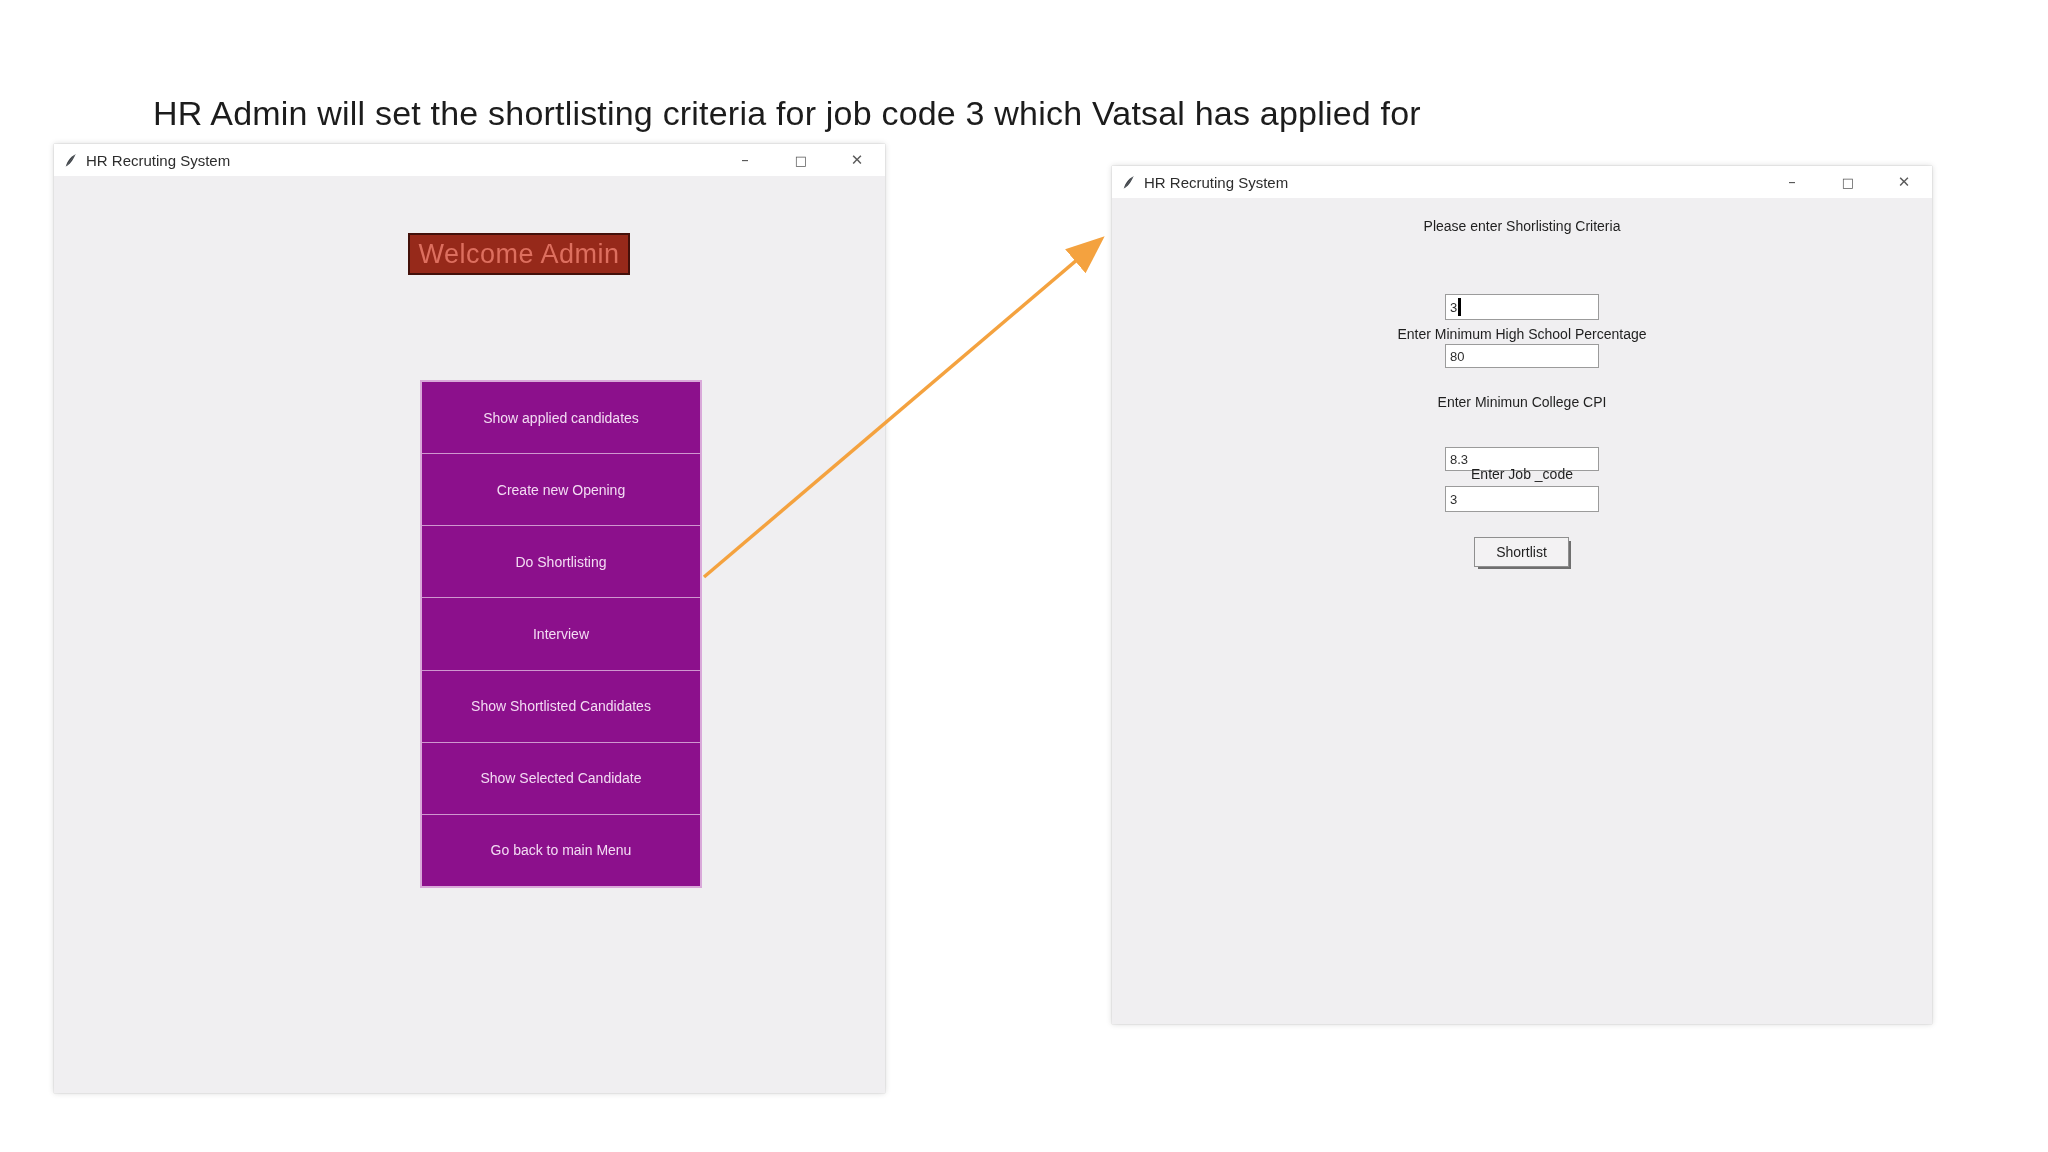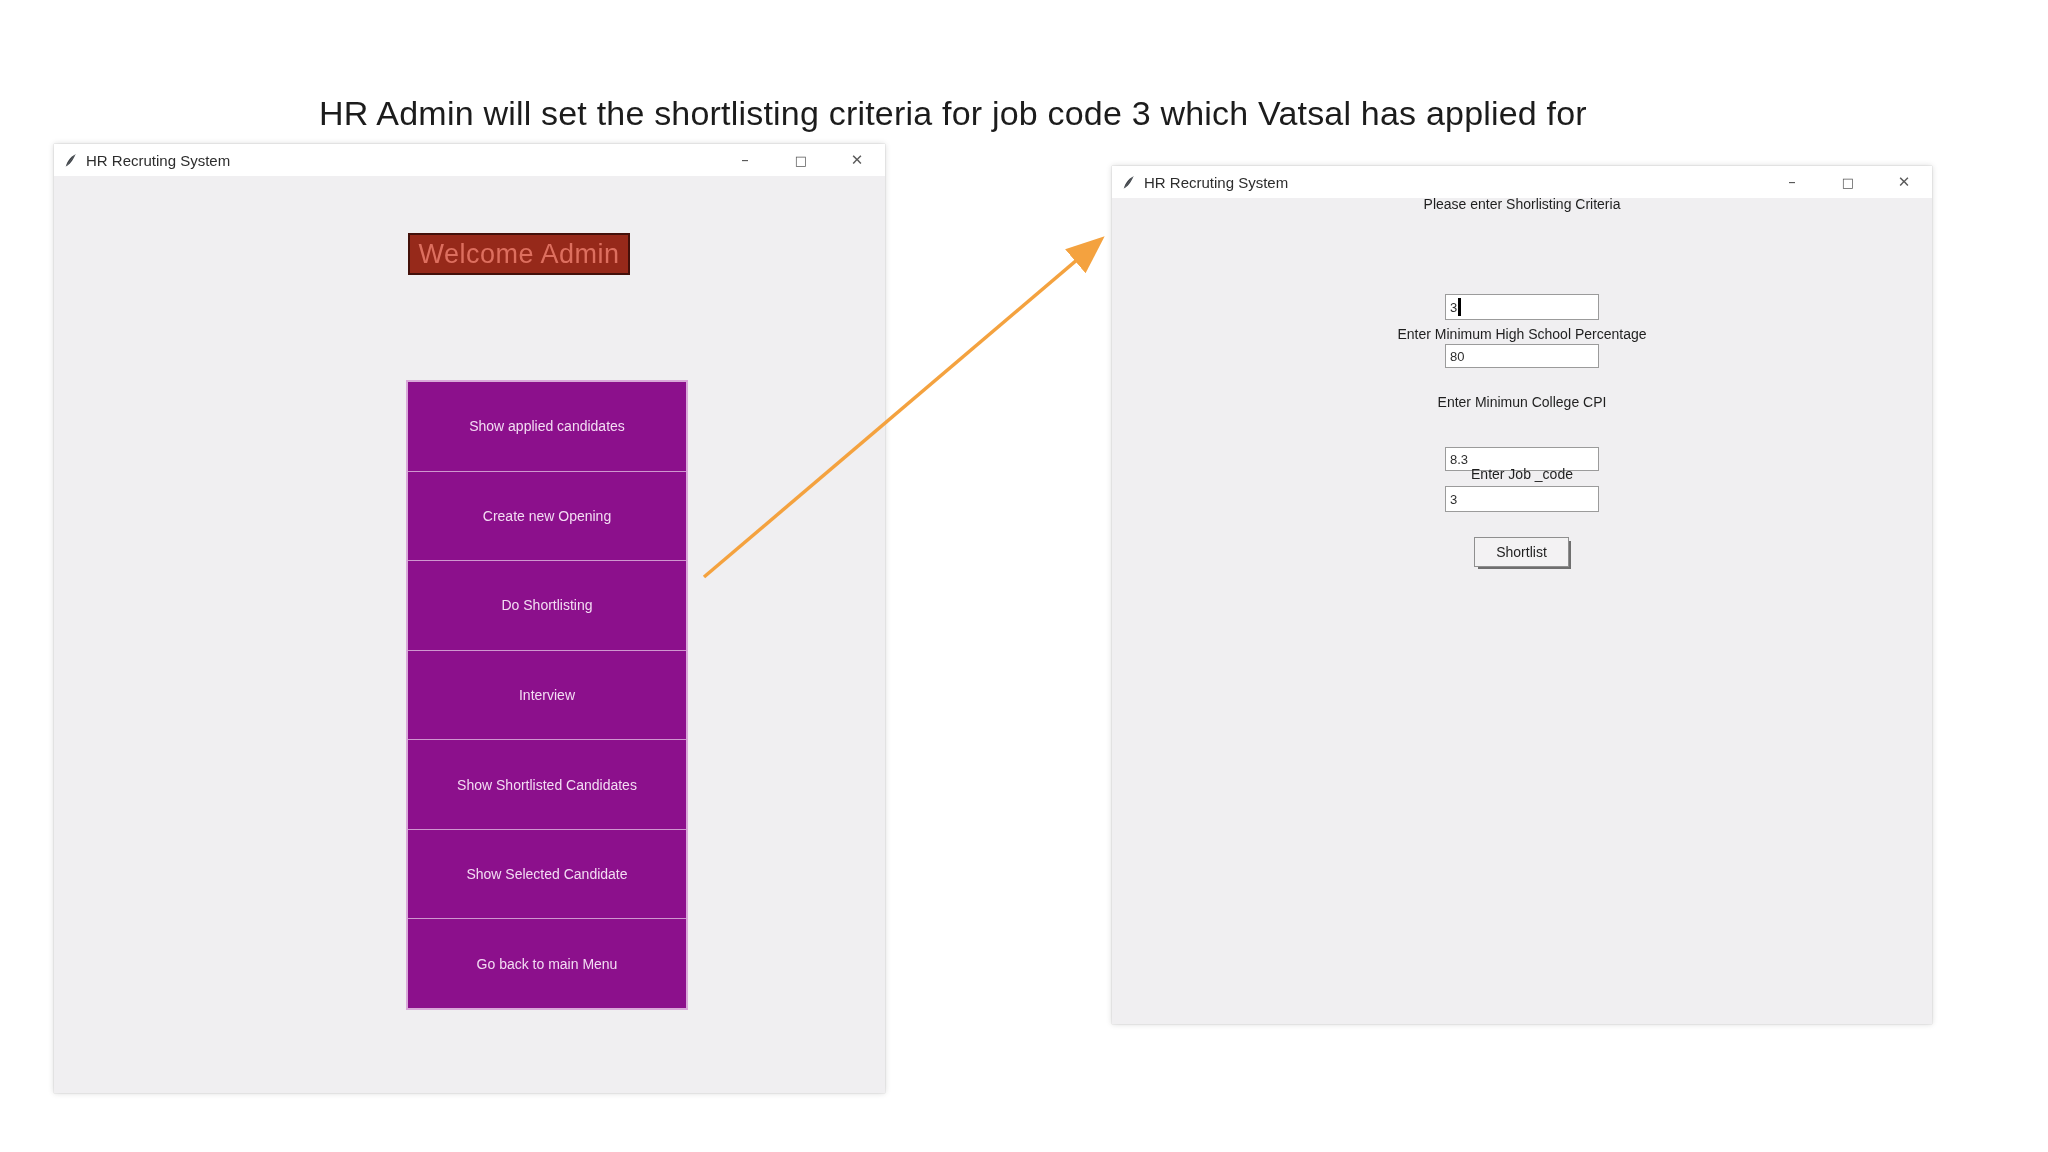--- a/index.html
+++ b/index.html
@@ -4,21 +4,21 @@
 <style>
   * { margin:0; padding:0; box-sizing:border-box; }
   html,body { background:#ffffff; }
   body { font-family:"Liberation Sans", sans-serif; }
   .page {
     position:relative; width:2048px; height:1152px;
     background:#ffffff; overflow:hidden;
   }
   .page-heading {
     position:absolute; left:153px; top:94px; width:1600px;
-    text-align:center; font-size:34px; color:#1c1c1c;
+    font-size:34px; color:#1c1c1c;
     letter-spacing:0.2px;
   }
   
   .window {
     position:absolute; background:#f0eff1;
     box-shadow:0 0 6px rgba(0,0,0,0.16), 0 0 1px rgba(0,0,0,0.25);
   }
   .titlebar {
     position:absolute; left:0; top:0; right:0; height:32px;
     background:#ffffff; display:flex; align-items:center;
@@ -40,36 +40,36 @@
   
   #left-window  { left:54px;  top:144px; width:831px; height:949px; }
   .welcome-label {
     position:absolute; left:354px; top:89px; width:222px; height:42px;
     background:#96291a; border:2px solid #43100a;
     color:#dd6f5f; font-size:27px; font-weight:normal;
     display:flex; align-items:center; justify-content:center;
     letter-spacing:0.5px;
   }
   .admin-menu {
-    position:absolute; left:352px; top:236px; width:282px; height:630px;
+    position:absolute; left:366px; top:236px; width:282px; height:508px;
     background:#8c108c; border:2px solid #d9a8d9;
     display:flex; flex-direction:column;
   }
   .menu-btn {
     flex:1 1 0; display:flex; align-items:center; justify-content:center;
     color:#f3dcf3; font-size:14px; background:transparent; border:none;
     border-top:1px solid #cf97cf; cursor:pointer; text-align:center;
     font-family:"Liberation Sans", sans-serif;
   }
   .menu-btn:first-child { border-top:none; }
 
   
   #right-window { left:1112px; top:166px; width:820px; height:858px; }
   .form-heading {
-    position:absolute; left:110px; top:30px; width:600px; text-align:center;
+    position:absolute; left:110px; top:52px; width:600px; text-align:center;
     font-size:14px; color:#1f1f1f;
   }
   .form-label {
     position:absolute; left:110px; width:600px; text-align:center;
     font-size:14px; color:#1f1f1f;
   }
   .form-entry {
     position:absolute; left:333px; width:154px; height:25px;
     background:#ffffff; border:1px solid #9b9b9b;
     font-size:13px; color:#2e2e2e; padding:0 0 0 4px;

